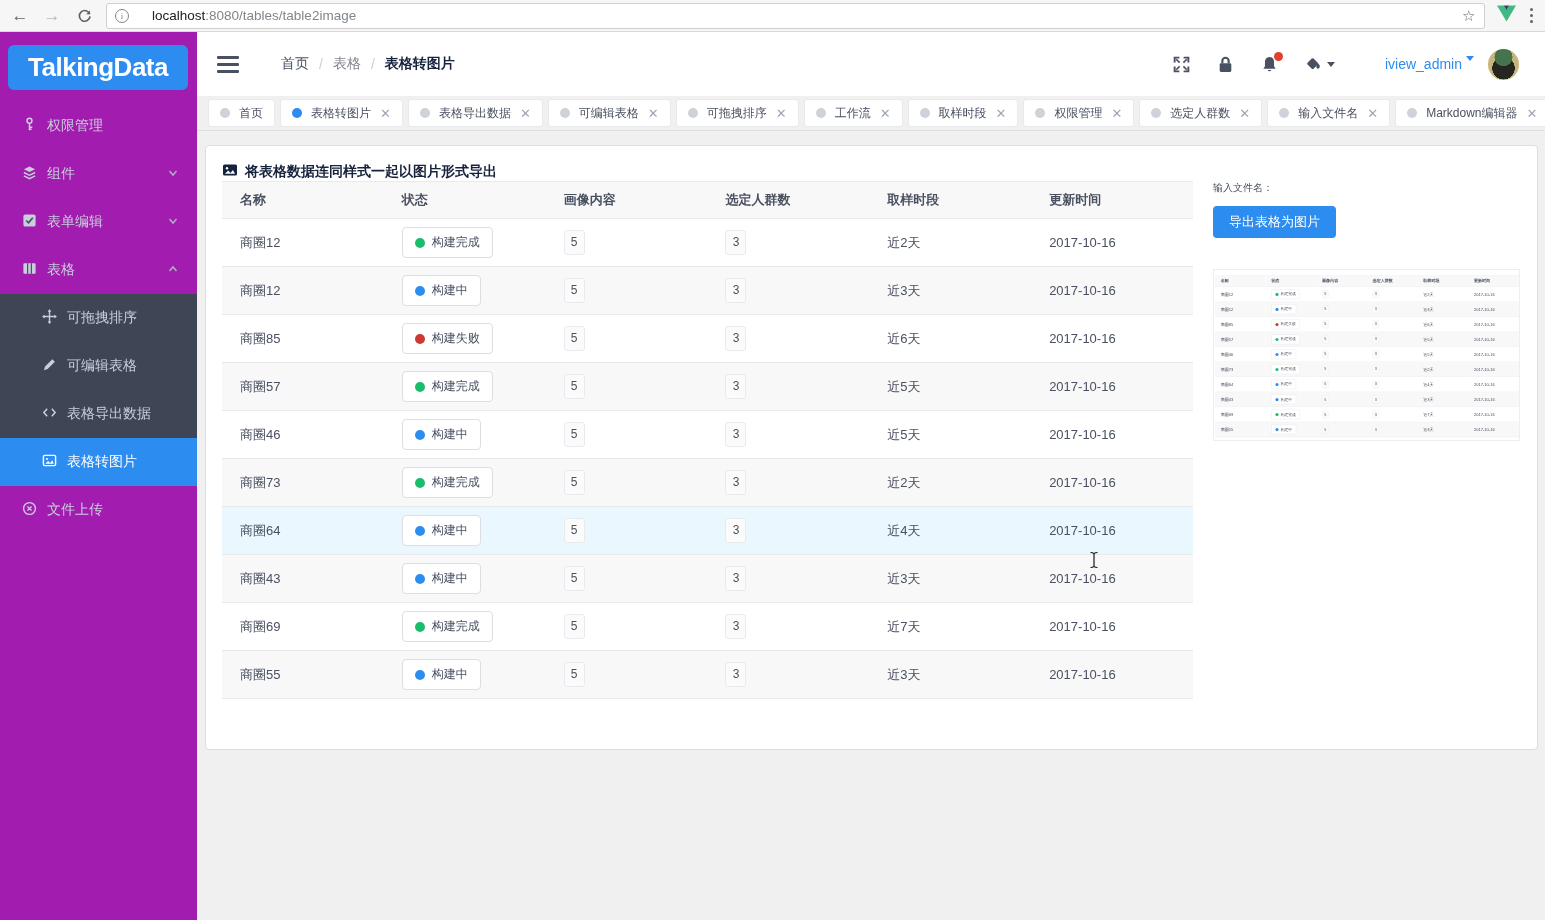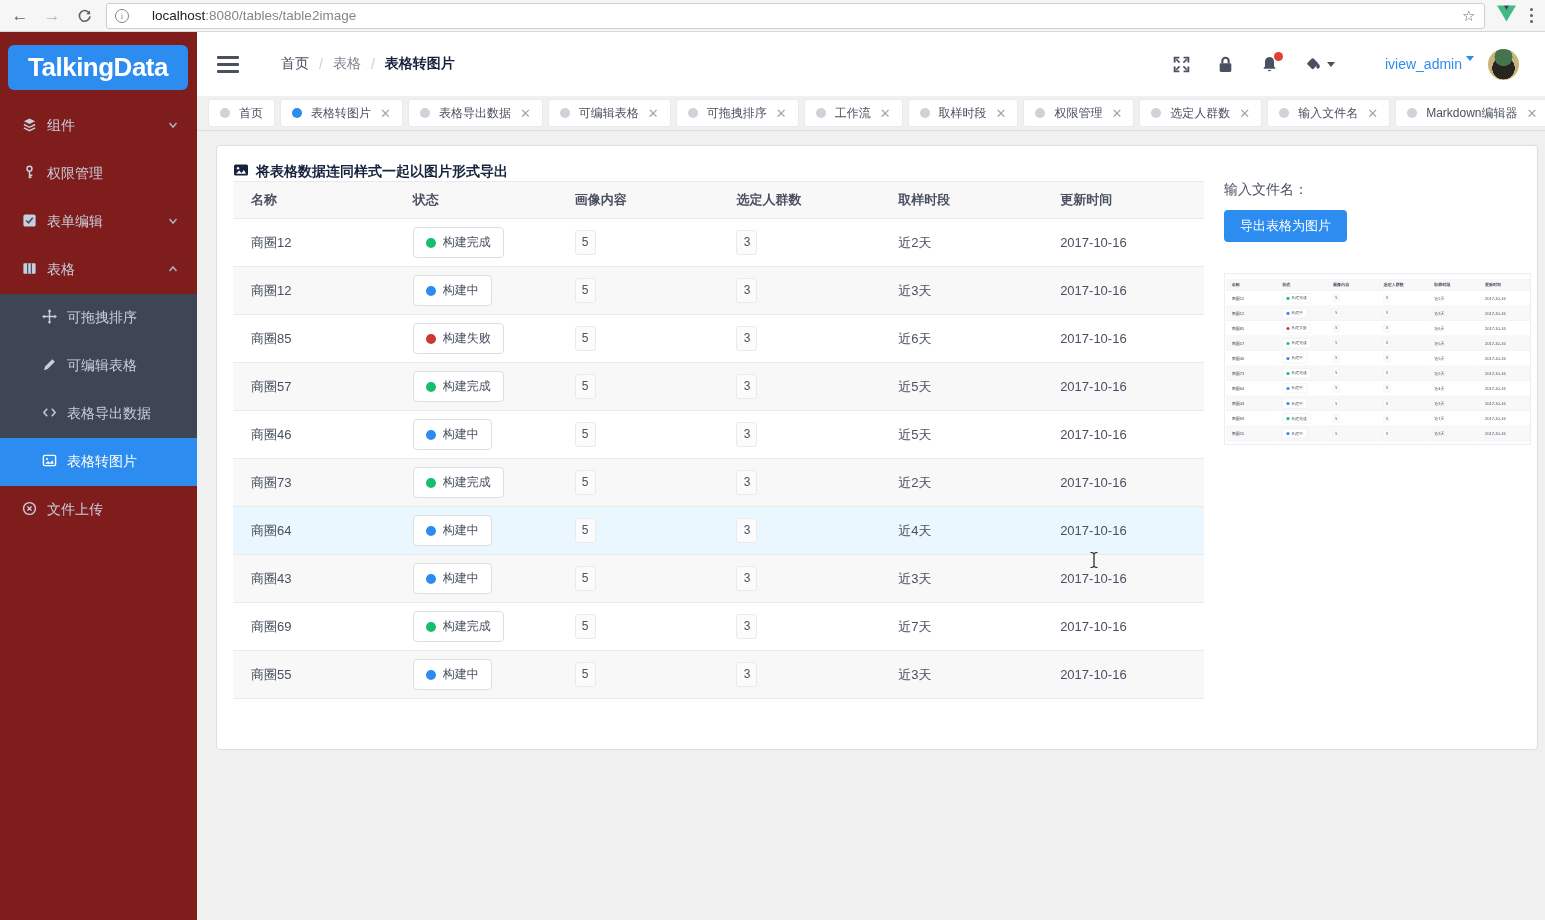--- a/index.html
+++ b/index.html
@@ -13,21 +13,21 @@
   .omnibox { flex:1; height:26px; background:#fff; border:1px solid #cfcfcf; border-radius:3px; display:flex; align-items:center; padding:0 8px; gap:7px; }
   .omnibox .url { font-size:13.5px; color:#80868b; white-space:nowrap; overflow:hidden; }
   .omnibox .url b { color:#202124; font-weight:400;padding-left:16px; }
   .info-ico { width:14px; height:14px; border:1.4px solid #80868b; border-radius:50%; color:#80868b; font-size:9px; display:flex; align-items:center; justify-content:center; font-family:"Liberation Serif",serif; }
   .star-ico { margin-left:auto; color:#6a6a6a; font-size:15px; }
   .dots-ico { display:flex; flex-direction:column; gap:2.5px; padding:2px; }
   .dots-ico i { width:3.5px; height:3.5px; border-radius:50%; background:#5f6368; }
 
   
   .app { display:flex; height:888px; }
-  .sidebar { width:197px; background:#7f1d1d; flex:none; display:flex; flex-direction:column;text-align:right; }
+  .sidebar { width:197px; background:#a21caf; flex:none; display:flex; flex-direction:column;text-align:right; }
   .logo { margin:13px 9px 12px 8px; height:45px; background:#2d8cf0; border-radius:6px; display:flex; align-items:center; justify-content:center; color:#fff; font-size:26px; font-weight:bold; letter-spacing:-0.5px; cursor:pointer; }
   .menu-item { height:48px; display:flex; align-items:center; padding:0 18px 0 22px; color:#c8cedb; font-size:14px; cursor:pointer; gap:10px; }
   .menu-item svg { flex:none; }
   .menu-item .chev { margin-left:auto; }
   .submenu { background:#3e4656; }
   .submenu .menu-item { padding-left:42px; }
   .submenu .menu-item.active { background:#2d8cf0; color:#fff; }
   .mi-label { white-space:nowrap; }
 
   
@@ -52,38 +52,38 @@
                 #c7b67a; }
 
   
   .tabstrip { height:35px; background:#f0f0f0; border-bottom:1px solid #dcdee2; display:flex; align-items:center; gap:5px; padding:0 0 0 11px; flex:none; overflow:hidden; }
   .tab { height:28px; background:#fff; border:1px solid #e8eaec; border-radius:3px; display:inline-flex; align-items:center; gap:9px; padding:0 11px; font-size:12px; color:#495060; cursor:pointer; white-space:nowrap; }
   .tab .dot { width:10px; height:10px; border-radius:50%; background:#ced2d9; }
   .tab.active .dot { background:#2d8cf0; }
   .tab .x { color:#9ea7b4; font-size:13px; line-height:1; }
 
   
-  .content { flex:1; padding:14px 7px 0 19px; overflow:hidden; }
+  .content { flex:1; padding:14px 7px 0 8px; overflow:hidden; }
   .card { background:#fff; border:1px solid #dcdee2; border-radius:4px; height:605px; padding:16px; }
   .card-title { display:flex; align-items:center; gap:7px; font-size:14px; font-weight:bold; color:#17233d; }
   .card-body { display:flex; }
 
   table.data-table { width:971px; table-layout:fixed; border-collapse:collapse; flex:none; }
   .data-table th { height:37px; background:#f8f8f9; color:#495060; font-size:13px; font-weight:bold; text-align:left; padding-left:18px; border-top:1px solid #e8eaec; border-bottom:1px solid #e8eaec; }
   .data-table td { height:48px; font-size:13px; color:#495060; padding-left:18px; border-bottom:1px solid #e8eaec; }
   .data-table tbody tr:nth-child(even) { background:#f8f8f9; }
   .data-table tbody tr.row-hover { background:#ebf7ff; }
   .status-btn { display:inline-flex; align-items:center; gap:7px; height:31px; padding:0 12px; background:#fff; border:1px solid #dcdee2; border-radius:4px; font-size:12px; color:#495060; cursor:pointer; }
   .status-dot { width:10px; height:10px; border-radius:50%; background:#19be6b; flex:none; }
   .count-box { display:inline-block; min-width:21px; height:25px; line-height:23px; padding:0 6px; background:#fbfbfc; border:1px solid #e8eaec; border-radius:3px; font-size:12px; color:#495060; text-align:center; }
 
   
   .side-panel { margin-left:20px; width:307px; flex:none; }
   .file-row { display:flex; align-items:center; }
-  .file-label { font-size:14px; color:#495060; white-space:nowrap;font-family:Liberation Mono, monospace; }
+  .file-label { font-size:10px; color:#495060; white-space:nowrap;font-family:Liberation Mono, monospace; }
   .input-wrap { position:relative; margin-left:6px; }
   .file-input { width:186px; height:32px; border:1px solid #dcdee2; border-radius:4px; padding:0 26px 0 9px; font-size:13px; color:#495060; outline:none; font-family:inherit; }
   .input-file-ico { position:absolute; right:7px; top:8px; }
   .export-btn { margin-top:11px; height:32px; padding:0 16px; background:#2d8cf0; border:none; border-radius:4px; color:#fff; font-size:13px; cursor:pointer; font-family:inherit; }
   .preview-box { margin-top:31px; width:307px; height:172px; background:#fff; border:1px solid #eceef1; overflow:hidden; padding:5px 0 0 1px; }
   .preview-box table.data-table { transform:scale(0.313); transform-origin:0 0; cursor:default; }
 
   
   .mouse-cursor { position:absolute; left:1089px; top:551px; z-index:60; pointer-events:none; }
 </style>
@@ -117,36 +117,36 @@
     </div>
 </div>
 
 <div class="app">
 
   <div class="sidebar">
     <div class="logo">TalkingData</div>
 
     <div class="menu-item">
       <span><svg width="15" height="15" viewBox="0 0 16 16">
+            <circle cx="8" cy="4" r="2.6" fill="none" stroke="#c8cedb" stroke-width="1.6"></circle>
+            <path d="M8 6.6V14M8 11h3M8 13h2.2" stroke="#c8cedb" stroke-width="1.6" fill="none"></path>
+          </svg></span>
+      <span class="mi-label">权限管理</span>
+    </div>
+
+    <div class="menu-item">
+      <span><svg width="15" height="15" viewBox="0 0 16 16">
             <polygon points="8,1.5 14,4.5 8,7.5 2,4.5" fill="#c8cedb"></polygon>
             <polyline points="2,8 8,11 14,8" fill="none" stroke="#c8cedb" stroke-width="1.5"></polyline>
             <polyline points="2,11.5 8,14.5 14,11.5" fill="none" stroke="#c8cedb" stroke-width="1.5"></polyline>
           </svg></span>
       <span class="mi-label">组件</span>
       <span class="chev"><svg width="12" height="12" viewBox="0 0 12 12">
             <polyline points="2.5,4 6,8 9.5,4" fill="none" stroke="#aab3c0" stroke-width="1.5"></polyline>
           </svg></span>
-    </div>
-
-    <div class="menu-item">
-      <span><svg width="15" height="15" viewBox="0 0 16 16">
-            <circle cx="8" cy="4" r="2.6" fill="none" stroke="#c8cedb" stroke-width="1.6"></circle>
-            <path d="M8 6.6V14M8 11h3M8 13h2.2" stroke="#c8cedb" stroke-width="1.6" fill="none"></path>
-          </svg></span>
-      <span class="mi-label">权限管理</span>
     </div>
 
     <div class="menu-item">
       <span><svg width="15" height="15" viewBox="0 0 16 16">
             <rect x="1.5" y="1.5" width="13" height="13" rx="2" fill="#c8cedb"></rect>
             <polyline points="4.5,8 7,10.5 11.5,5" fill="none" stroke="#495060" stroke-width="1.8"></polyline>
           </svg></span>
       <span class="mi-label">表单编辑</span>
       <span class="chev"><svg width="12" height="12" viewBox="0 0 12 12">
             <polyline points="2.5,4 6,8 9.5,4" fill="none" stroke="#aab3c0" stroke-width="1.5"></polyline>

